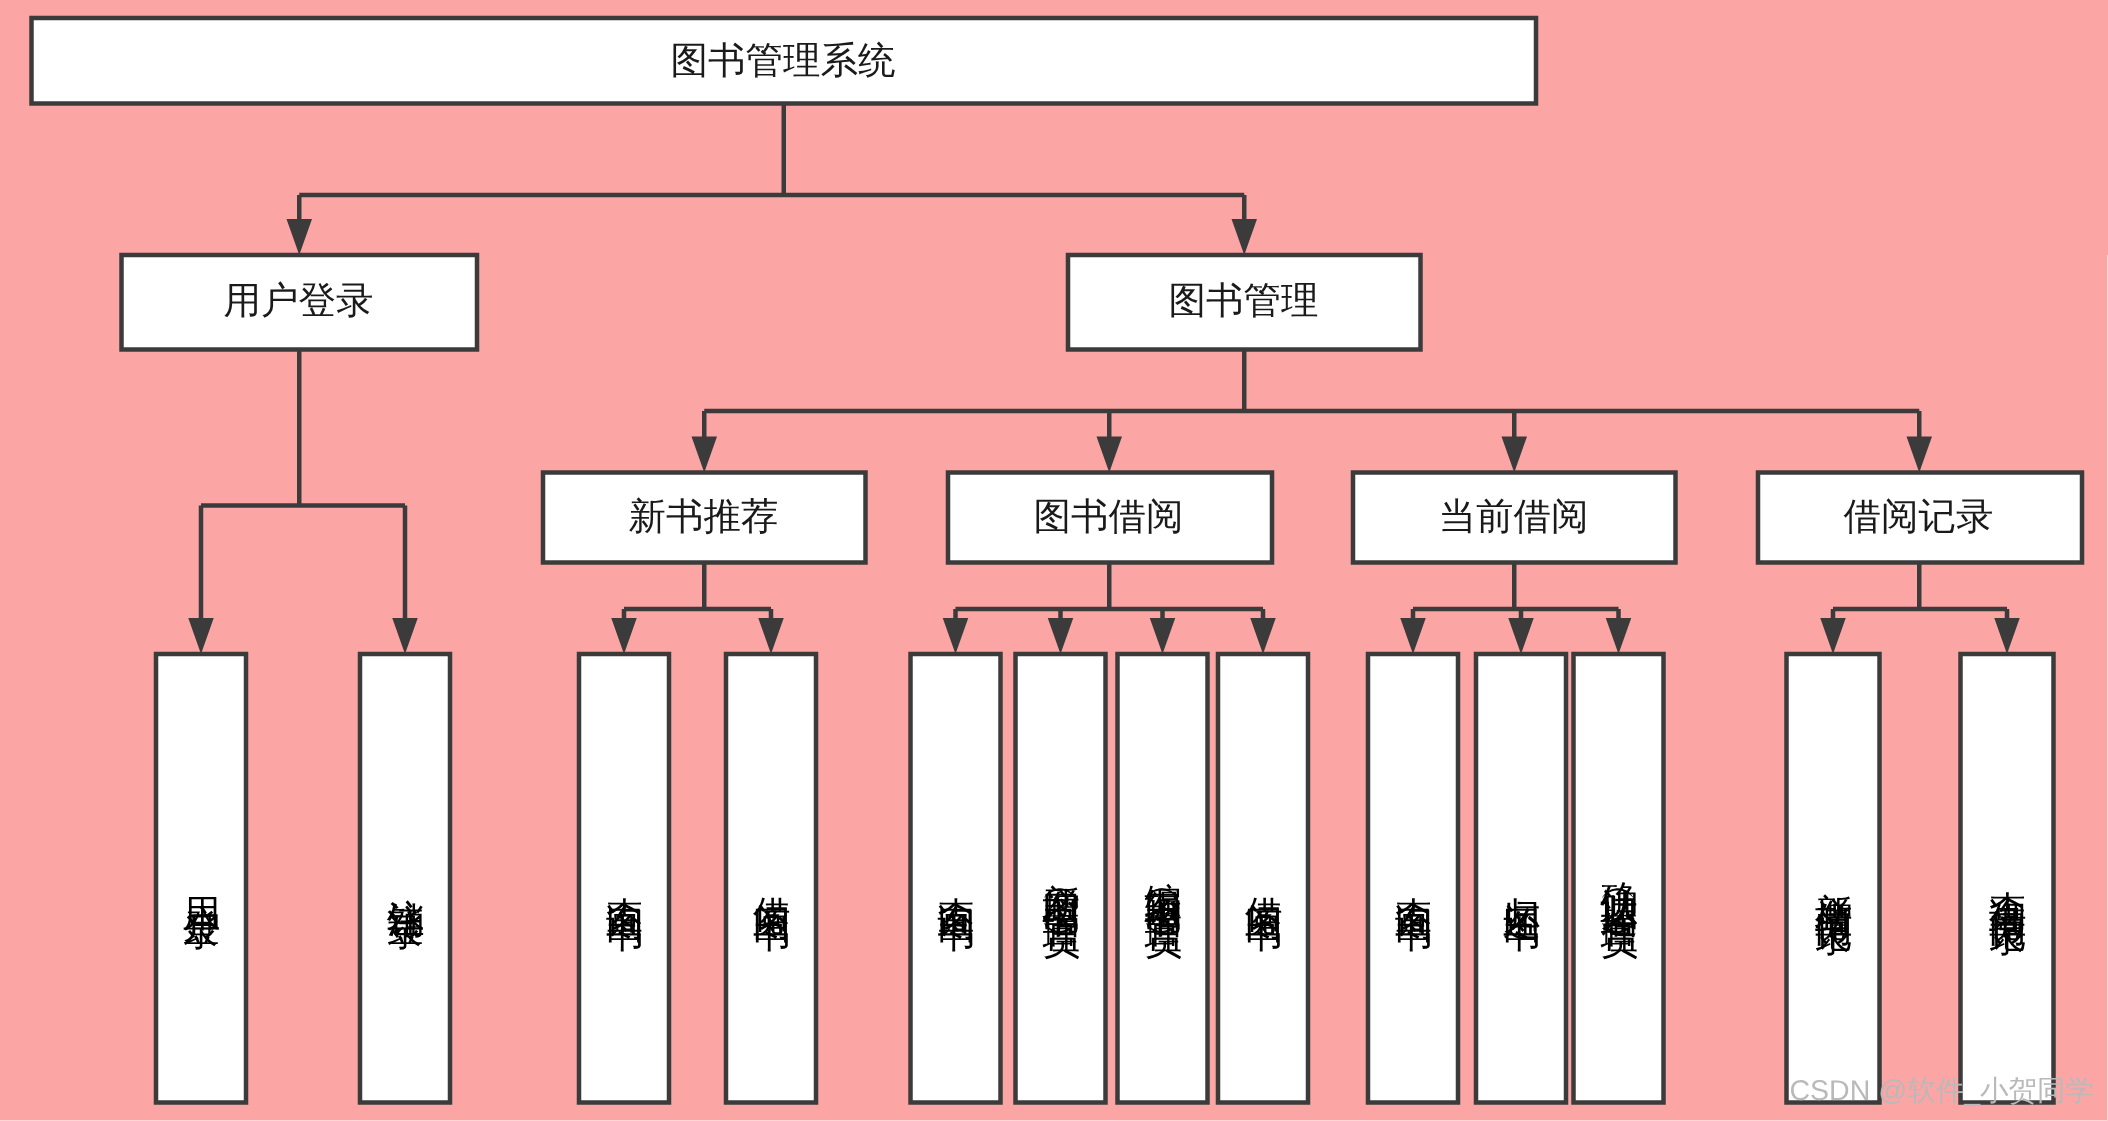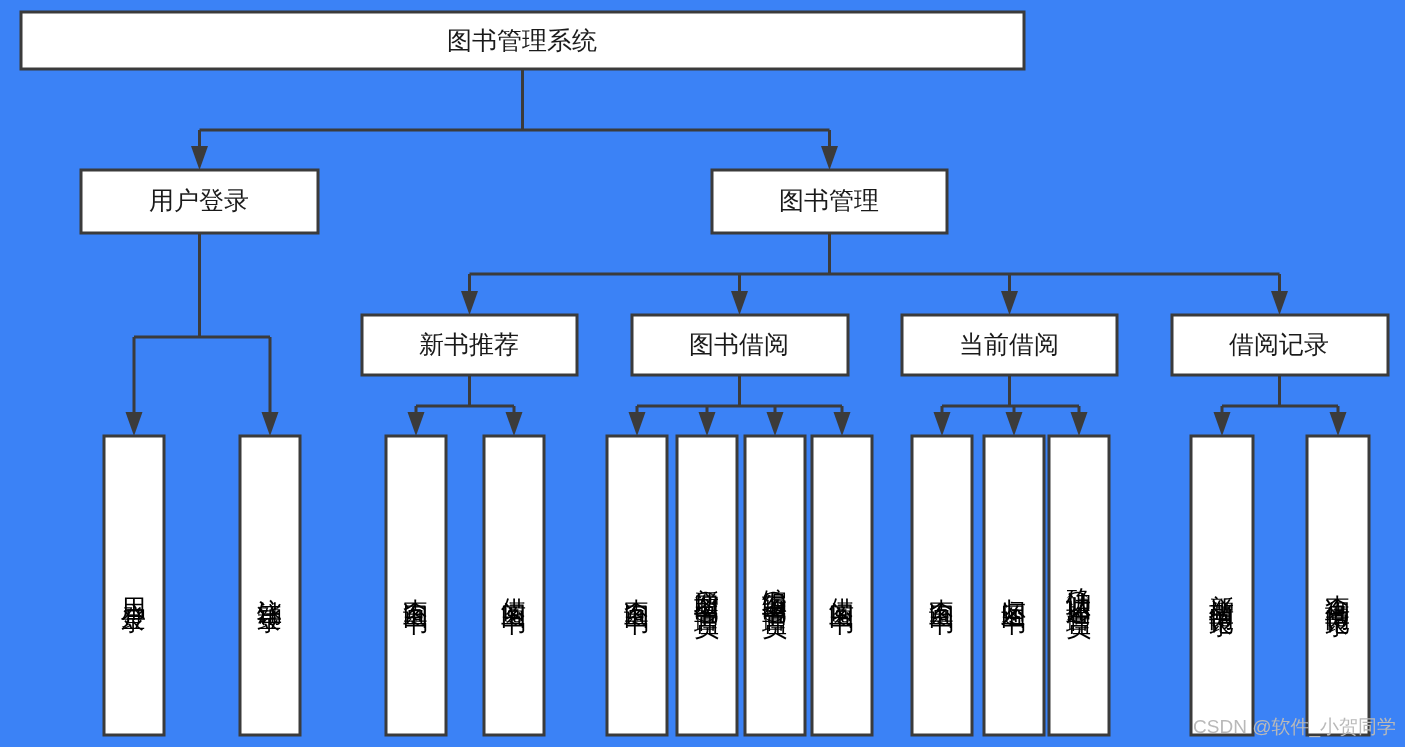--- a/index.html
+++ b/index.html
@@ -7,21 +7,21 @@
     padding: 0;
     background: #ffffff;
   }
   body {
     font-family: "Liberation Sans", "DejaVu Sans", sans-serif;
   }
   #diagram-root {
     position: relative;
     width: 1405px;
     height: 747px;
-    background: #3b82f6;
+    background: #fca5a5;
     overflow: hidden;
   }
   svg#tree-svg {
     position: absolute;
     left: 0;
     top: 0;
     width: 1405px;
     height: 747px;
     display: block;
   }

